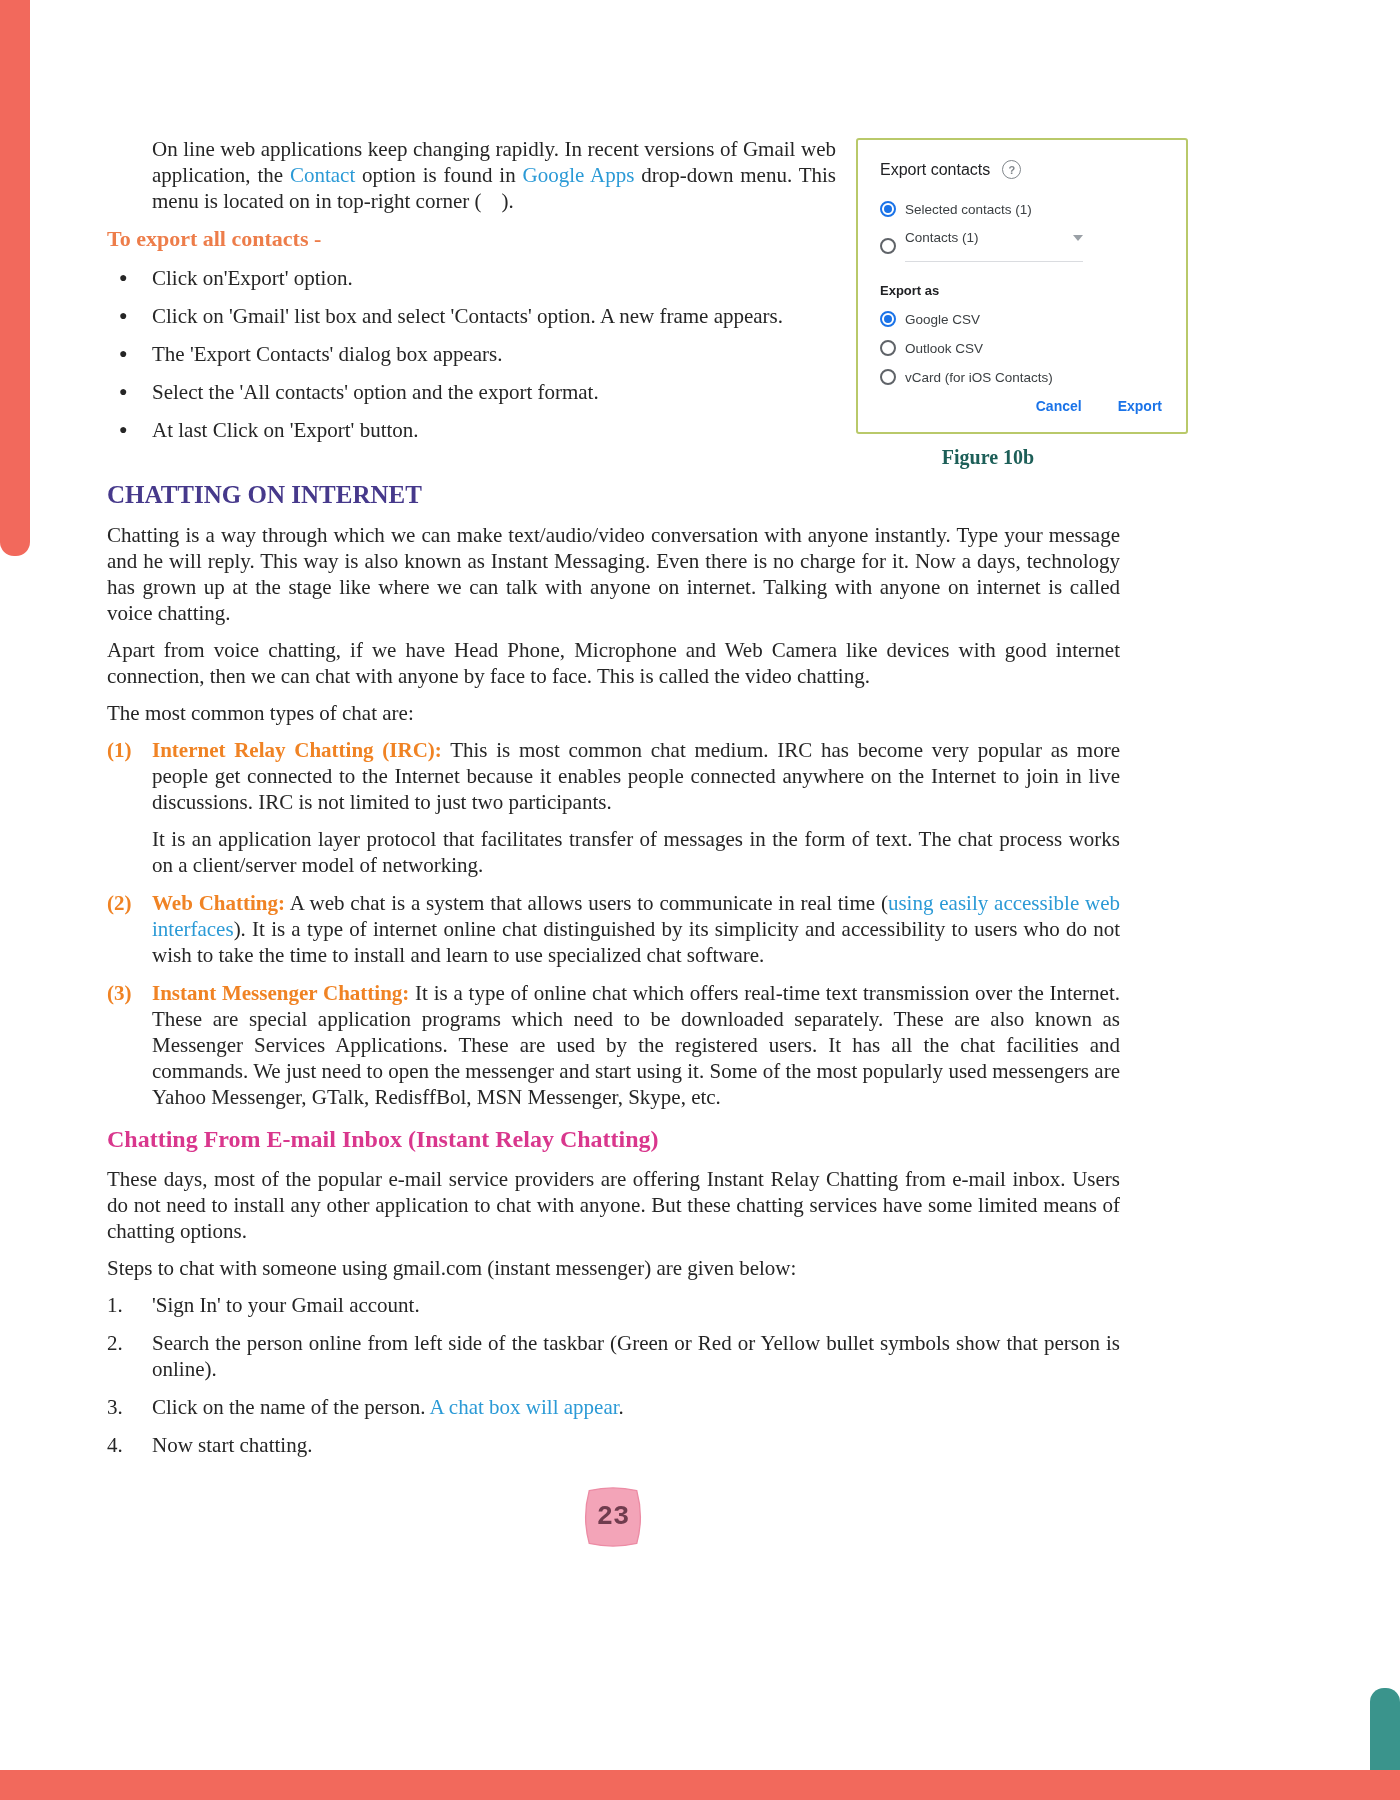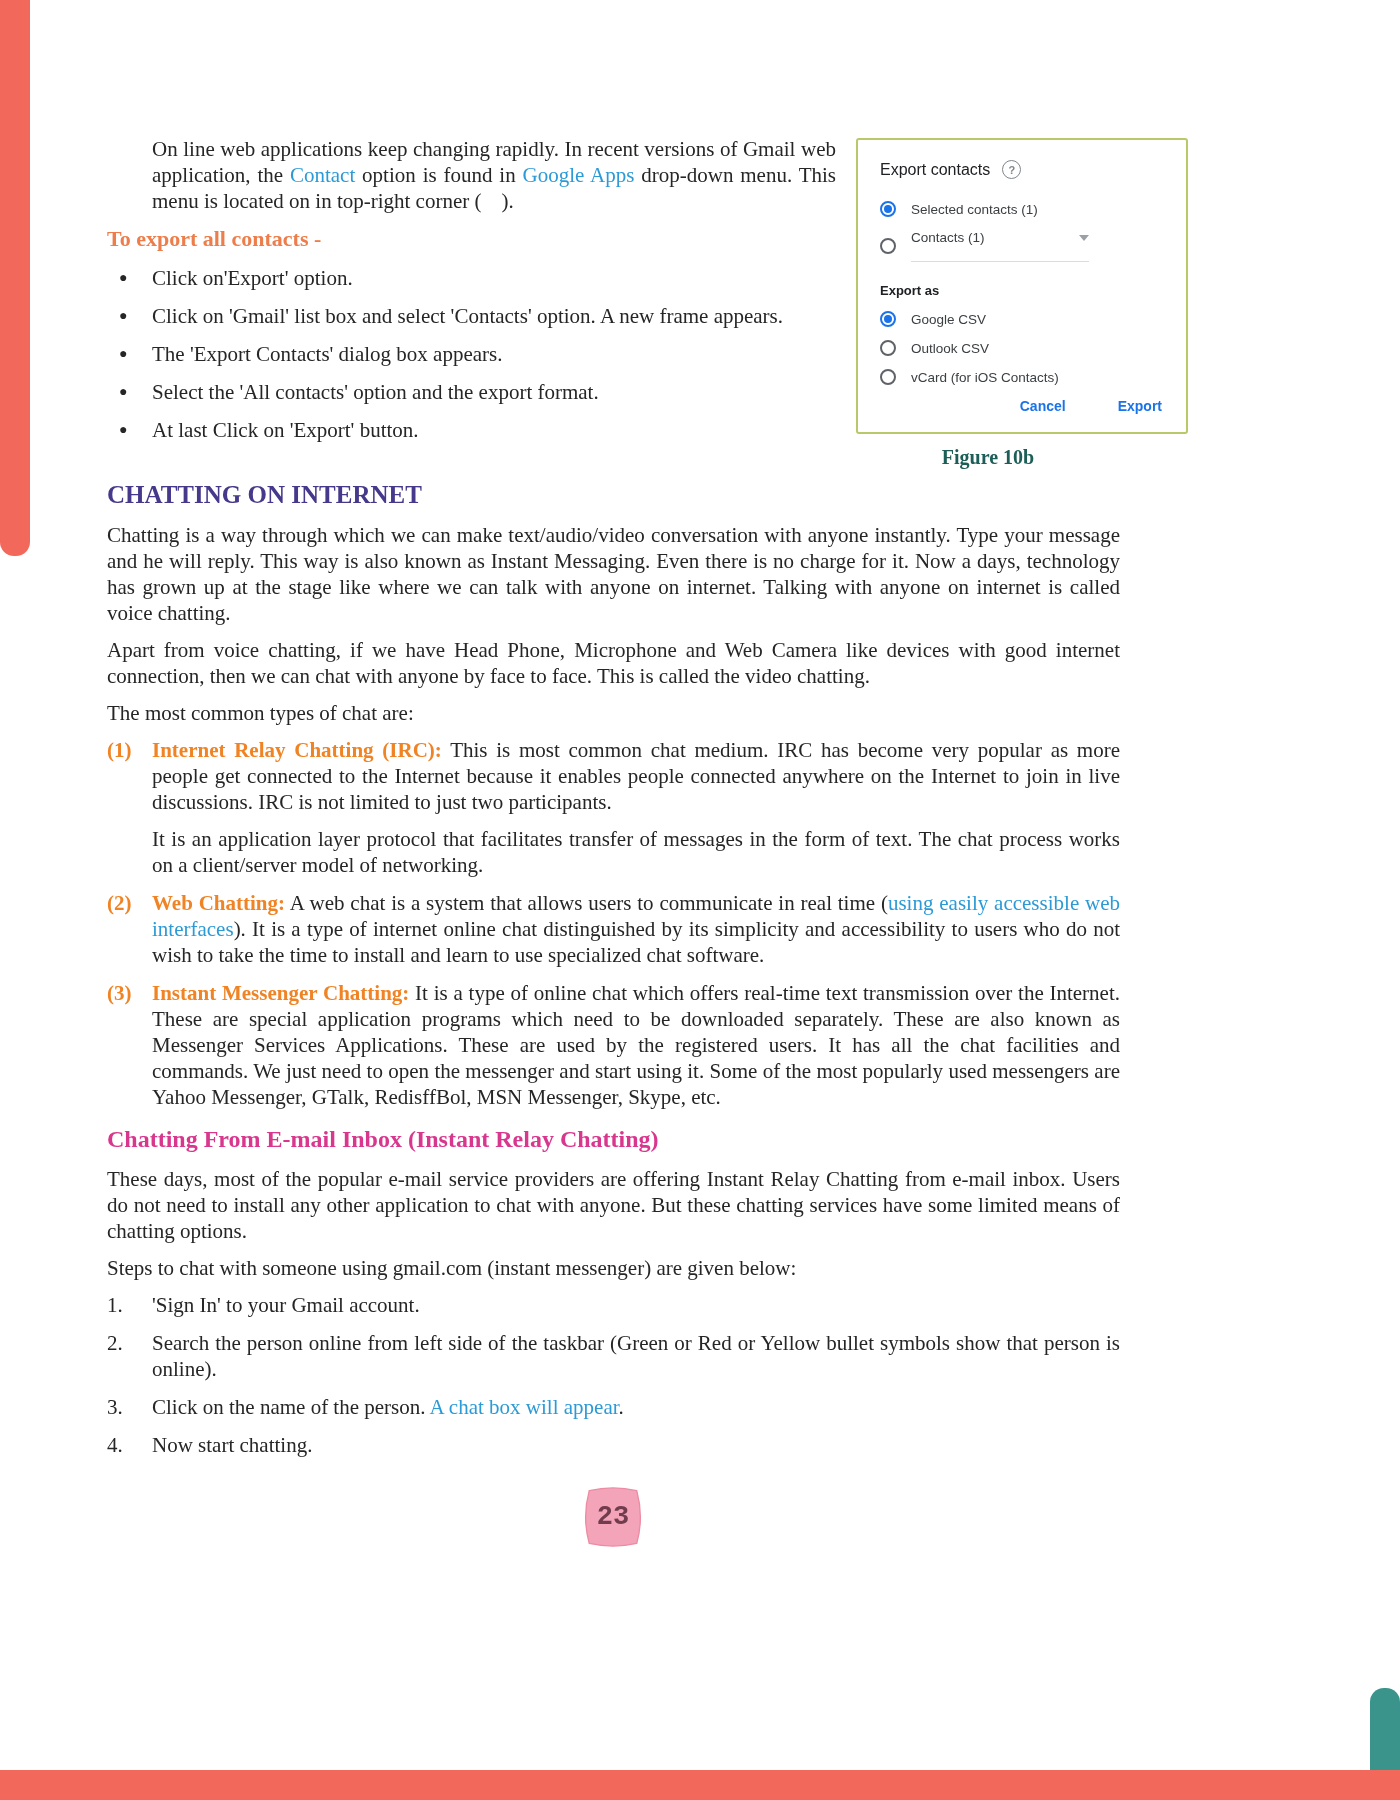--- a/index.html
+++ b/index.html
@@ -46,31 +46,31 @@
     font-family:"Liberation Sans", sans-serif; color:#3c4043; text-align:left;
     line-height:normal;
   }
   .dialog-title-row { display:flex; align-items:center; gap:12px; margin-bottom:22px; }
   .dialog-title { font-size:16px; color:#202124; }
   .help-icon {
     width:17px; height:17px; border:1.5px solid #80868b; border-radius:50%;
     font-size:11px; font-weight:bold; color:#80868b;
     display:flex; align-items:center; justify-content:center; box-sizing:content-box;
   }
-  .radio-row { display:flex; align-items:center; gap:15px; margin-bottom:13px; font-size:13.5px; }
+  .radio-row { display:flex; align-items:center; gap:9px; margin-bottom:13px; font-size:13.5px; }
   .radio {
     flex:none; width:16px; height:16px; box-sizing:border-box;
     border:2px solid #5f6368; border-radius:50%; position:relative;
   }
   .radio.sel { border-color:#1a73e8; }
   .radio.sel::after { content:""; position:absolute; left:2px; top:2px; right:2px; bottom:2px; background:#1a73e8; border-radius:50%; }
   .select-box { display:flex; justify-content:space-between; align-items:center; width:178px; border-bottom:1px solid #dadce0; padding-bottom:16px; }
   .caret { width:0; height:0; border-left:5px solid transparent; border-right:5px solid transparent; border-top:6px solid #9aa0a6; }
   .export-as { font-size:13px; font-weight:bold; color:#202124; margin:8px 0 13px 0; }
-  .dialog-actions { margin-top:auto; display:flex; justify-content:flex-end; gap:52px; font-size:14px; font-weight:bold; color:#1a73e8; padding-right:2px; }
+  .dialog-actions { margin-top:auto; display:flex; justify-content:flex-end; gap:36px; font-size:14px; font-weight:bold; color:#1a73e8; padding-right:2px; }
   .dialog-actions span { cursor:default; }
   .fig-caption { text-align:center; font-weight:bold; font-size:20px; color:#1d5f58; margin-top:10px; font-family:"Liberation Serif", serif; }
 
   
   .page-badge { position:absolute; left:580px; top:1484px; width:66px; height:66px; }
   .page-badge svg { position:absolute; left:0; top:0; }
   .page-badge .num {
     position:absolute; left:0; top:0; width:66px; height:66px;
     display:flex; align-items:center; justify-content:center;
     font-family:Liberation Mono, monospace; font-weight:bold; font-size:27px; color:#703c4e;

